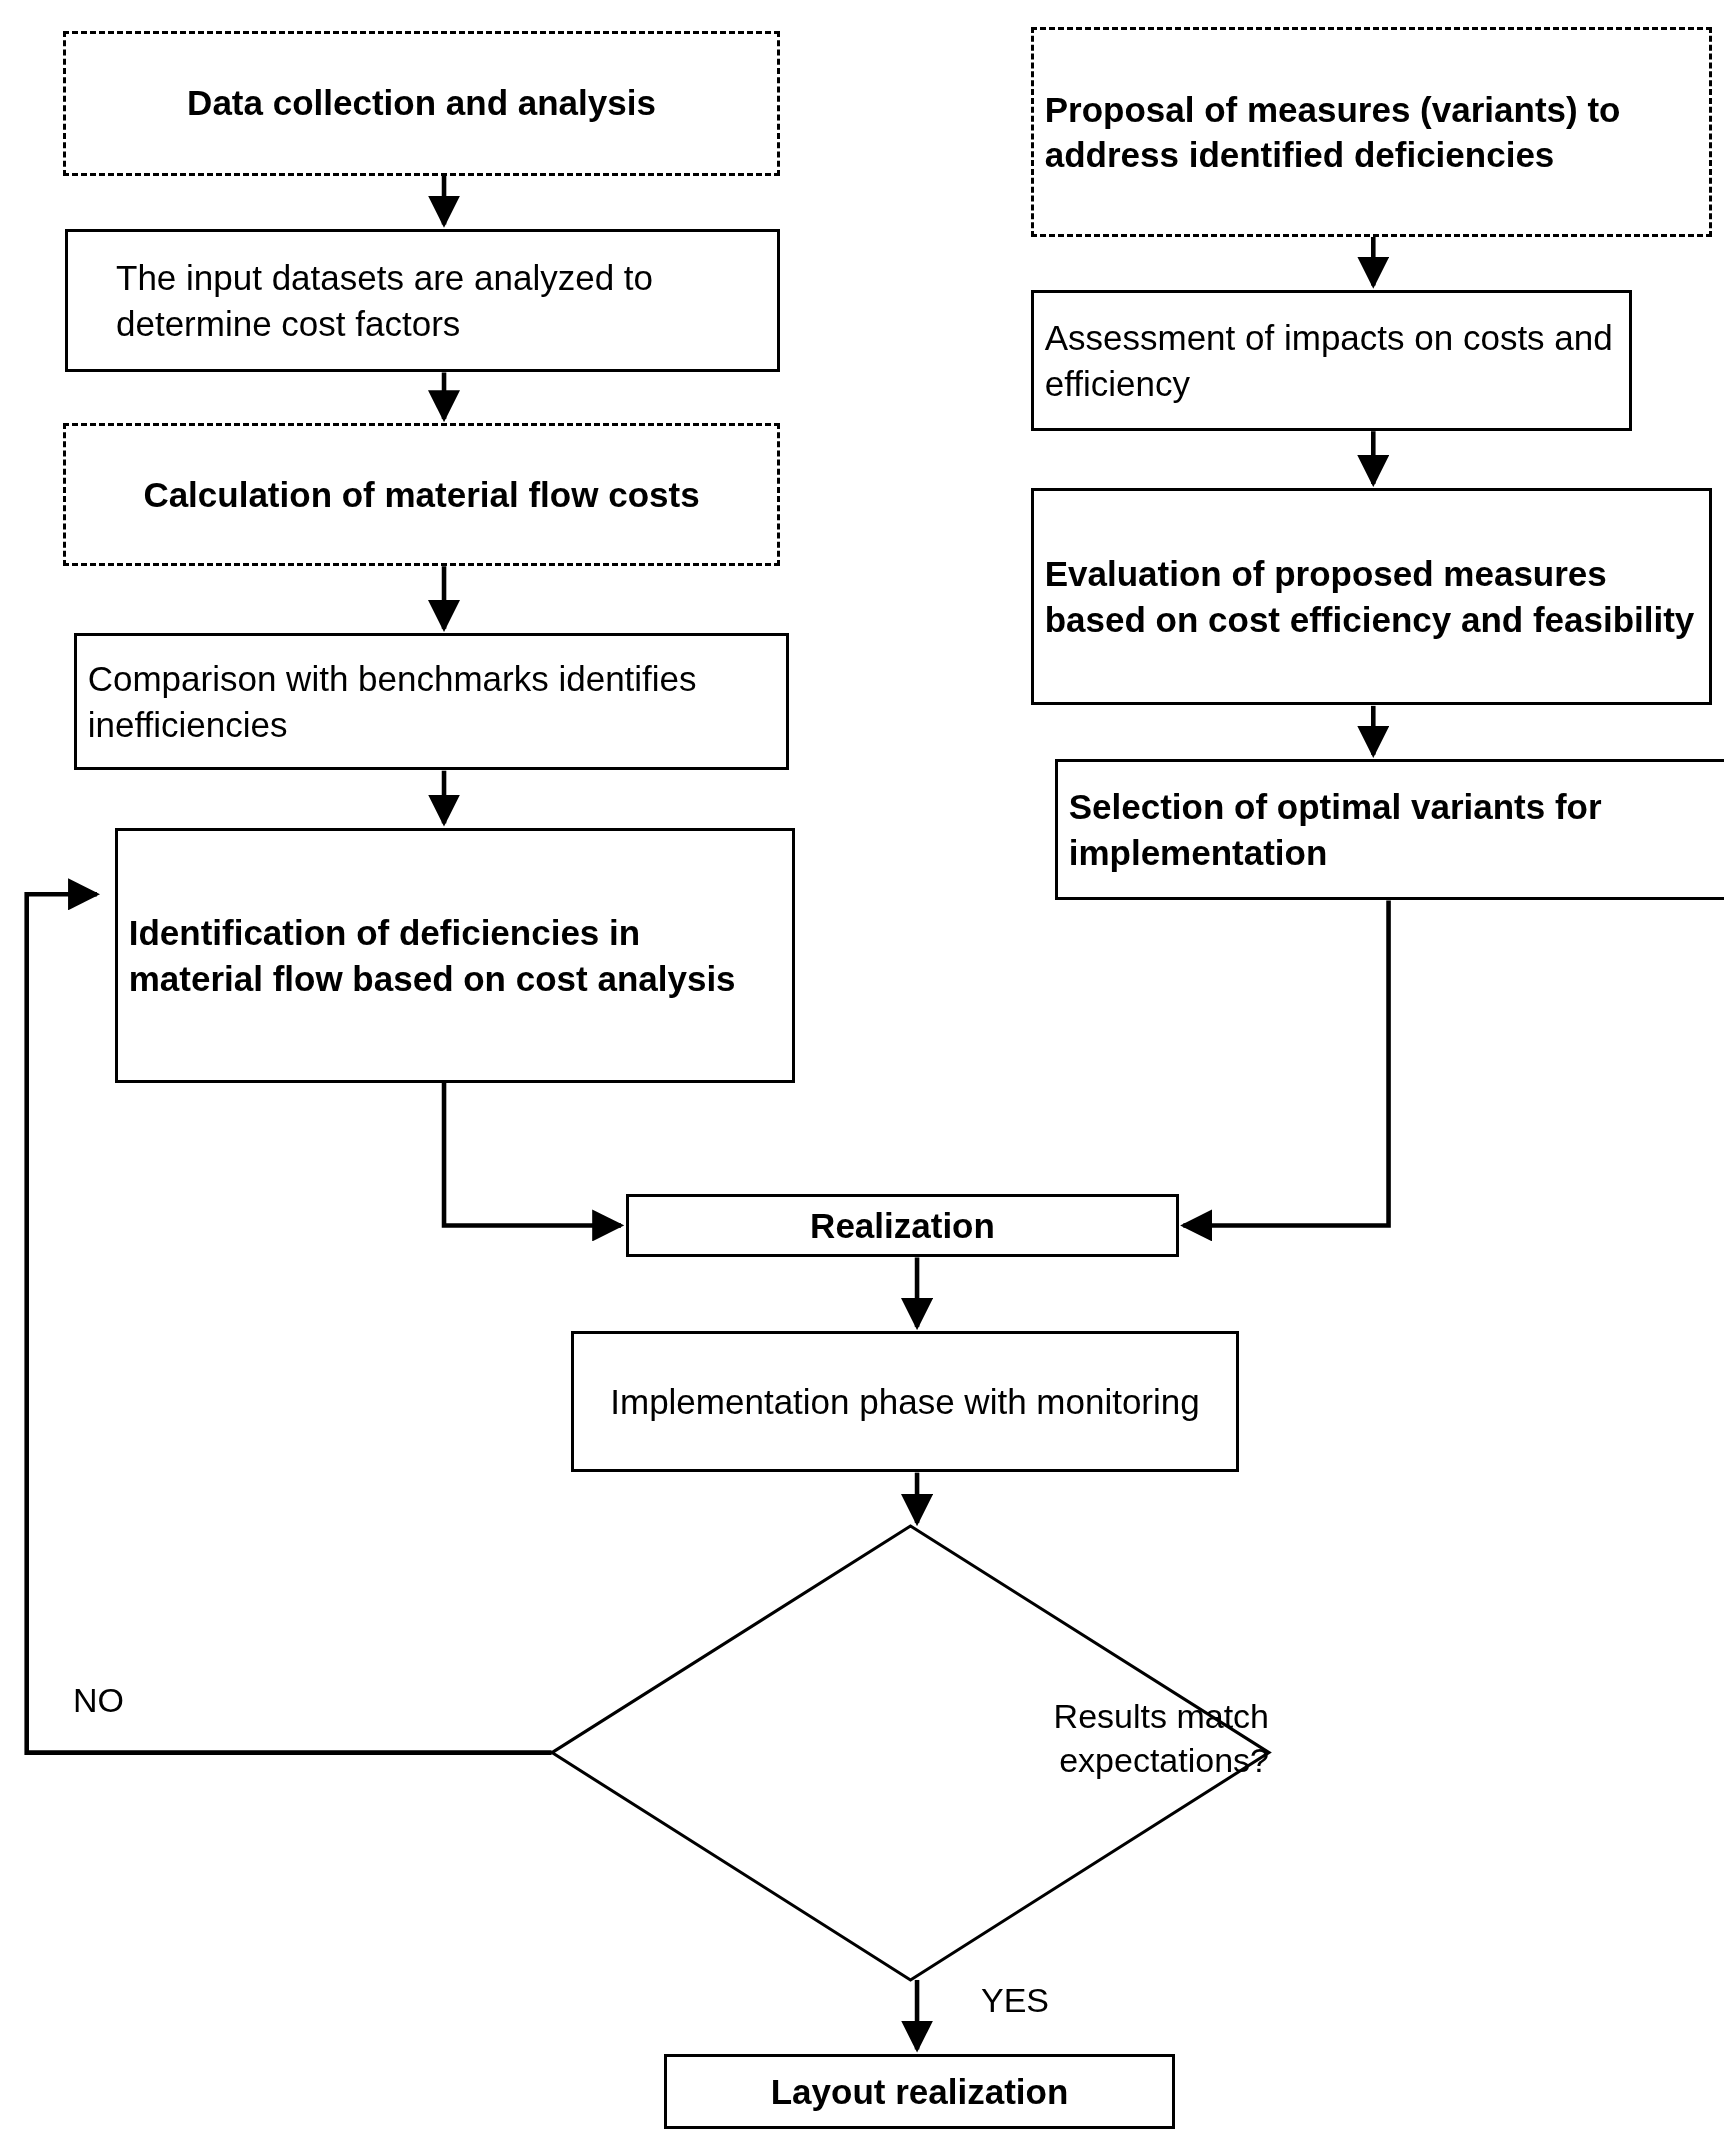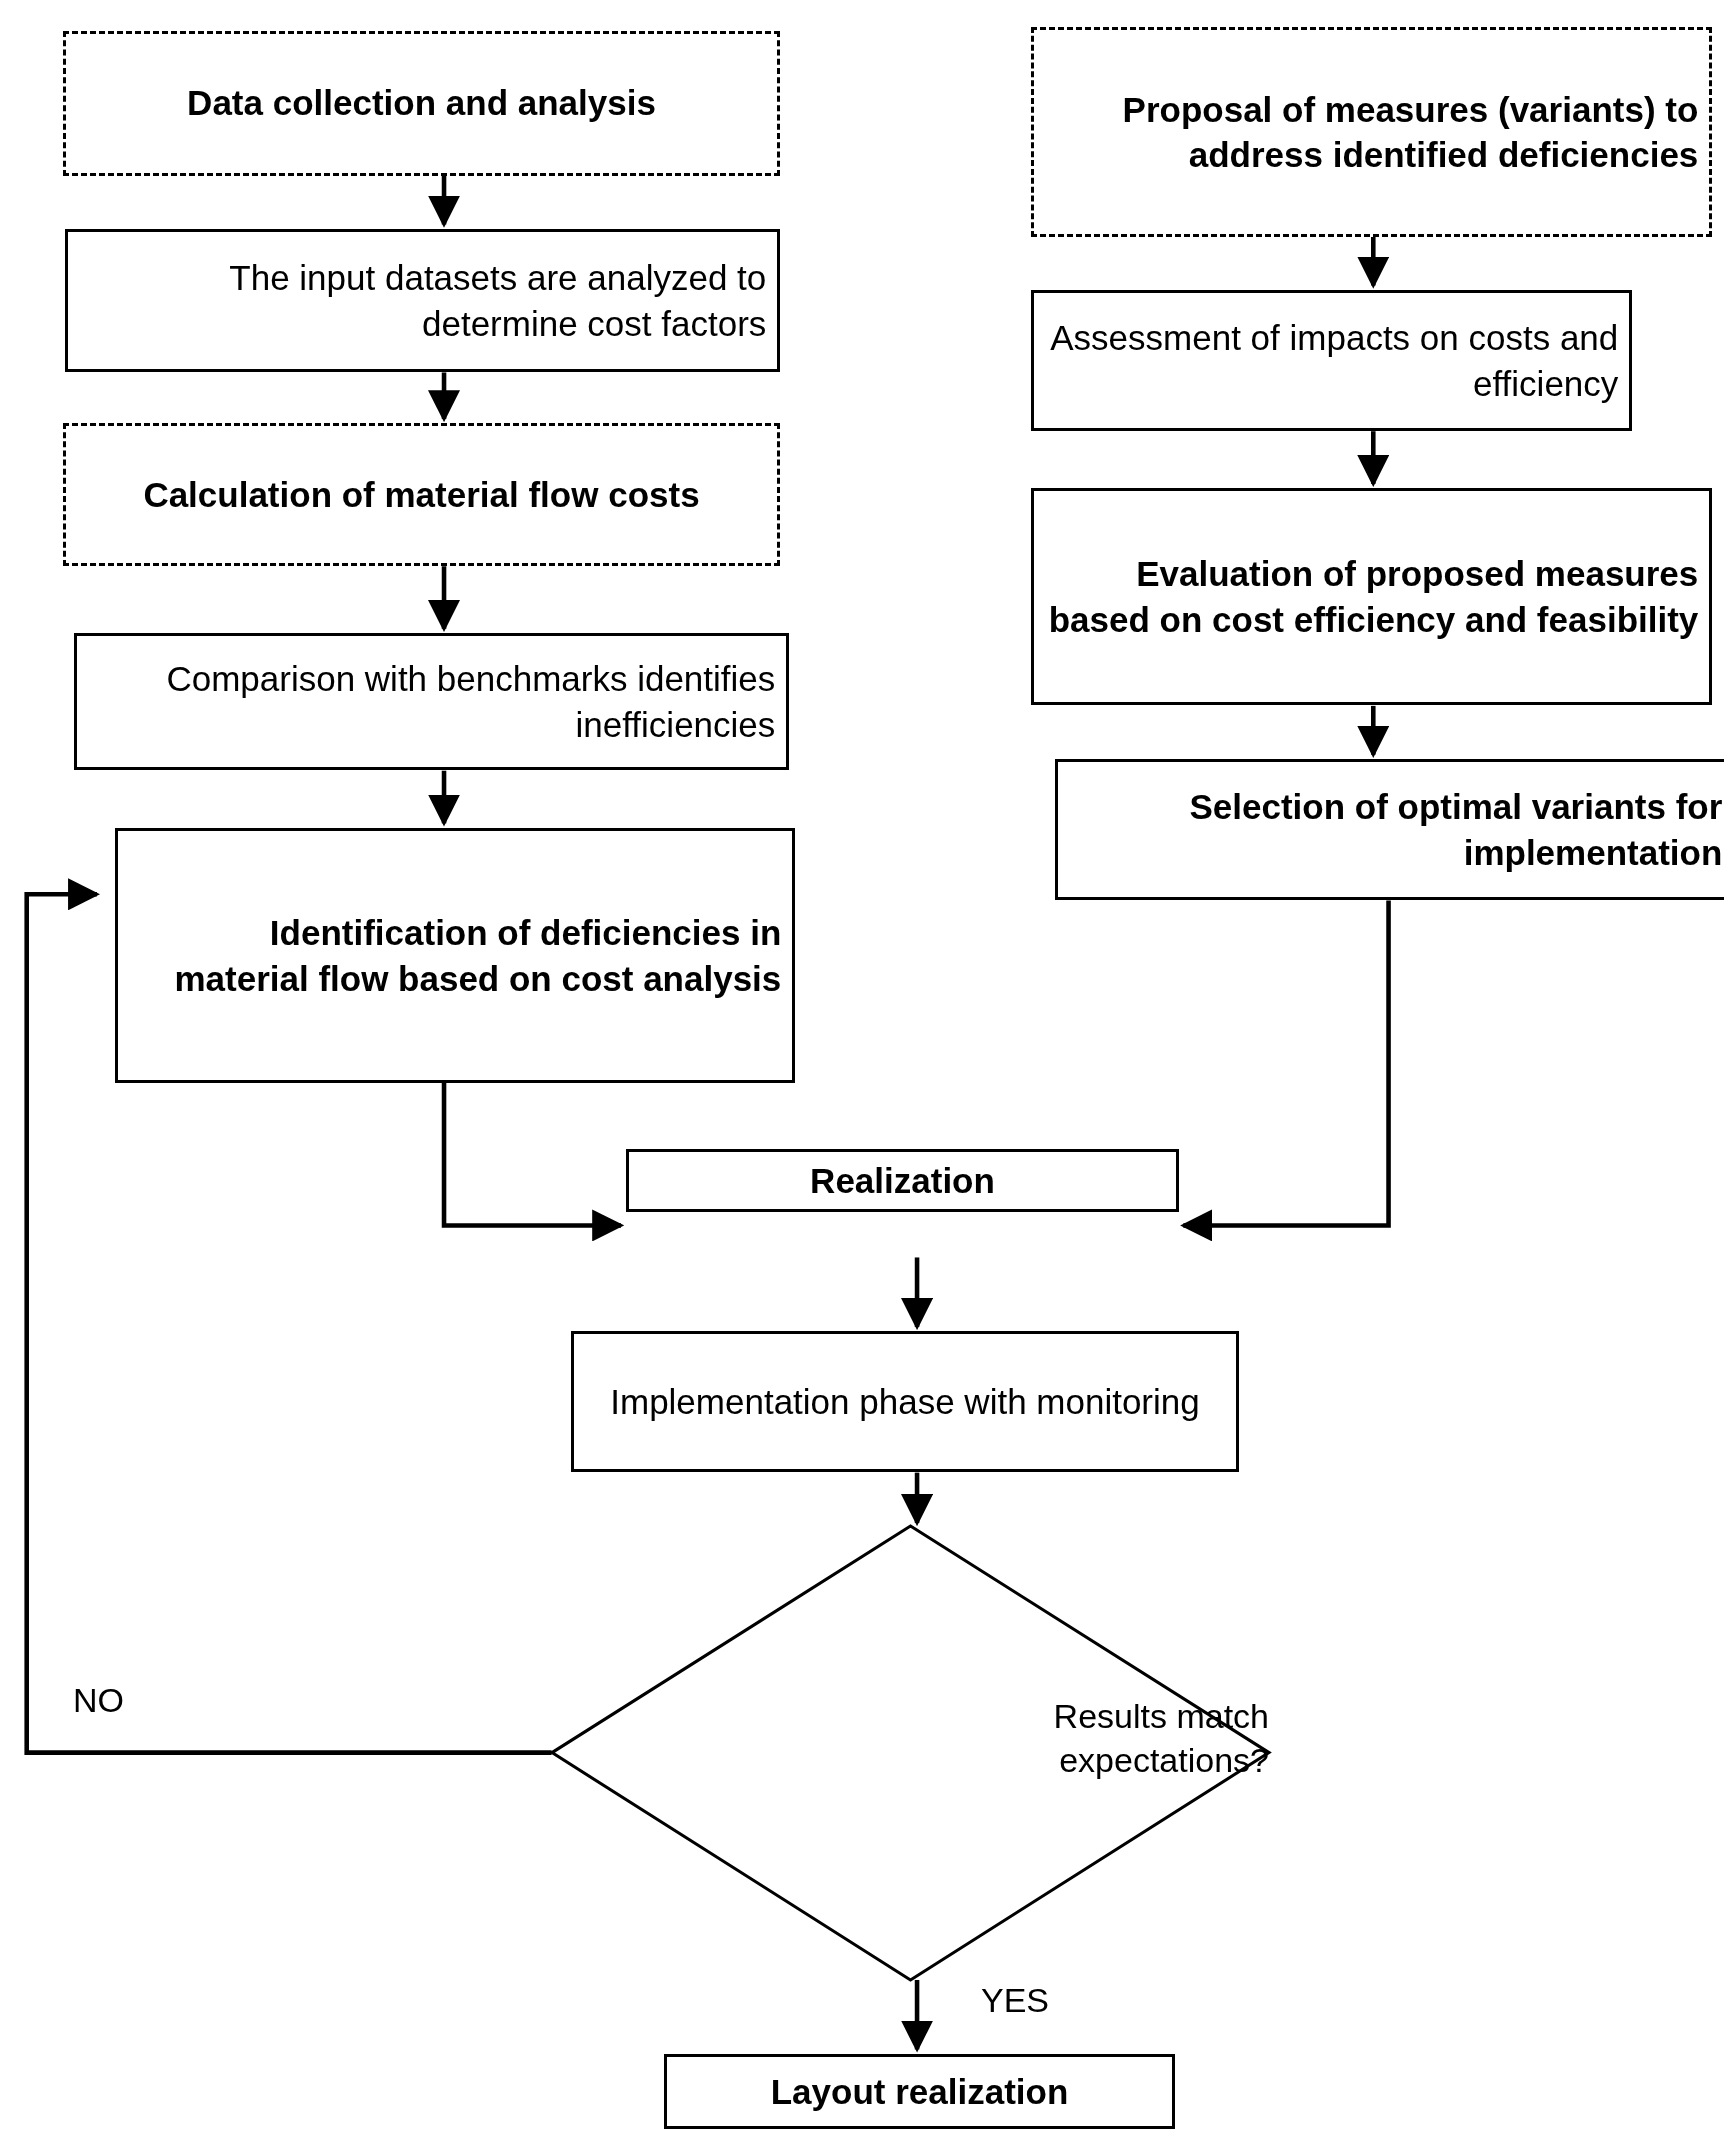--- a/index.html
+++ b/index.html
@@ -14,21 +14,21 @@
     background: #ffffff;
     overflow: hidden;
     font-family: "Liberation Sans", sans-serif;
   }
   .node {
     position: absolute;
     box-sizing: border-box;
     display: flex;
     align-items: center;
     justify-content: center;
-    text-align: right;
+    text-align: left;
     color: #000000;
     background: #ffffff;
     line-height: 1.30;
     padding: 3.1px 10.7px;
     z-index: 3;
   }
   .solid {
     border: 3.1px solid #000000;
   }
   .dashed {
@@ -133,21 +133,21 @@
   </div>
 
   <div class="node solid bold-text fs46" style="left:1031px; top:488px; width:681px; height:217px;">
     <span>Evaluation of proposed measures based on cost efficiency and feasibility</span>
   </div>
 
   <div class="node solid bold-text fs46" style="left:1055px; top:759px; width:681px; height:141px;">
     <span>Selection of optimal variants for implementation</span>
   </div>
 
-  <div class="node solid bold-text fs46" style="left:626px; top:1149px; width:553px; height:63px;">
+  <div class="node solid bold-text fs46" style="left:626px; top:1194px; width:553px; height:63px;">
     <span>Realization</span>
   </div>
 
   <div class="node solid reg-text fs46" style="left:571px; top:1331px; width:668px; height:141px;">
     <span>Implementation phase with monitoring</span>
   </div>
 
   <div class="diamond-wrap" style="left:552px; top:1526px; width:717px; height:454px;">
     <svg width="717" height="454" viewBox="0 0 940 595" xmlns="http://www.w3.org/2000/svg">
       <polygon points="470,0 940,297 470,595 0,297" fill="#ffffff" stroke="#000000" stroke-width="4"></polygon>

